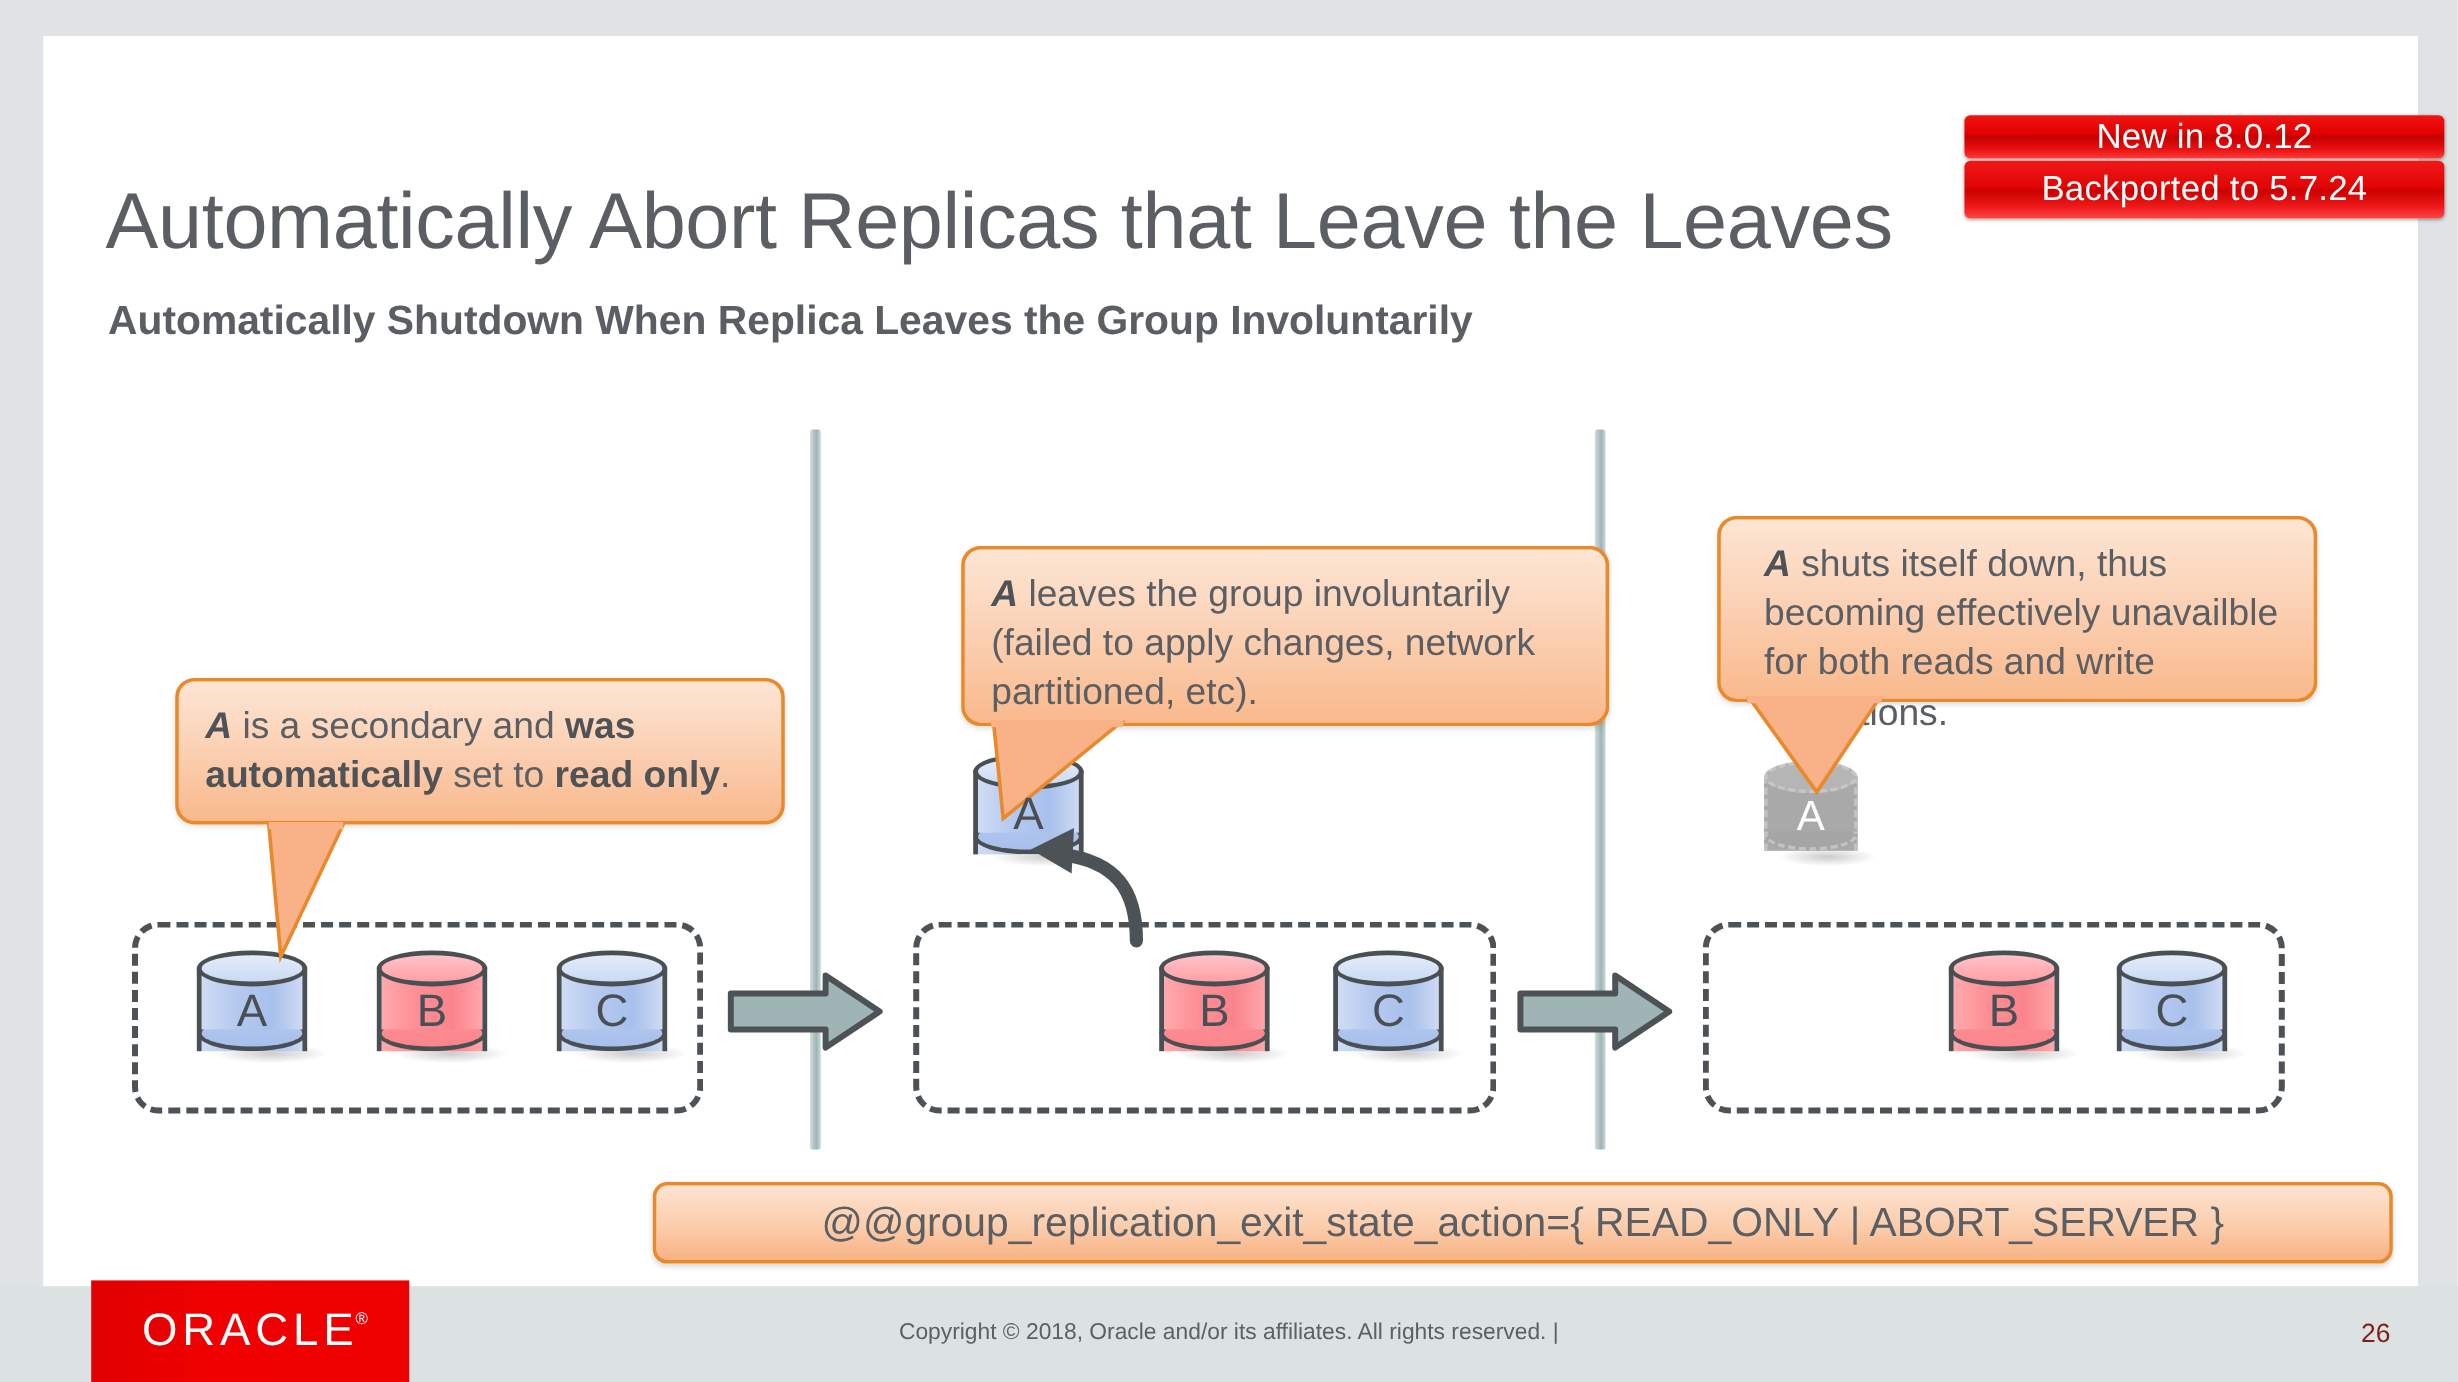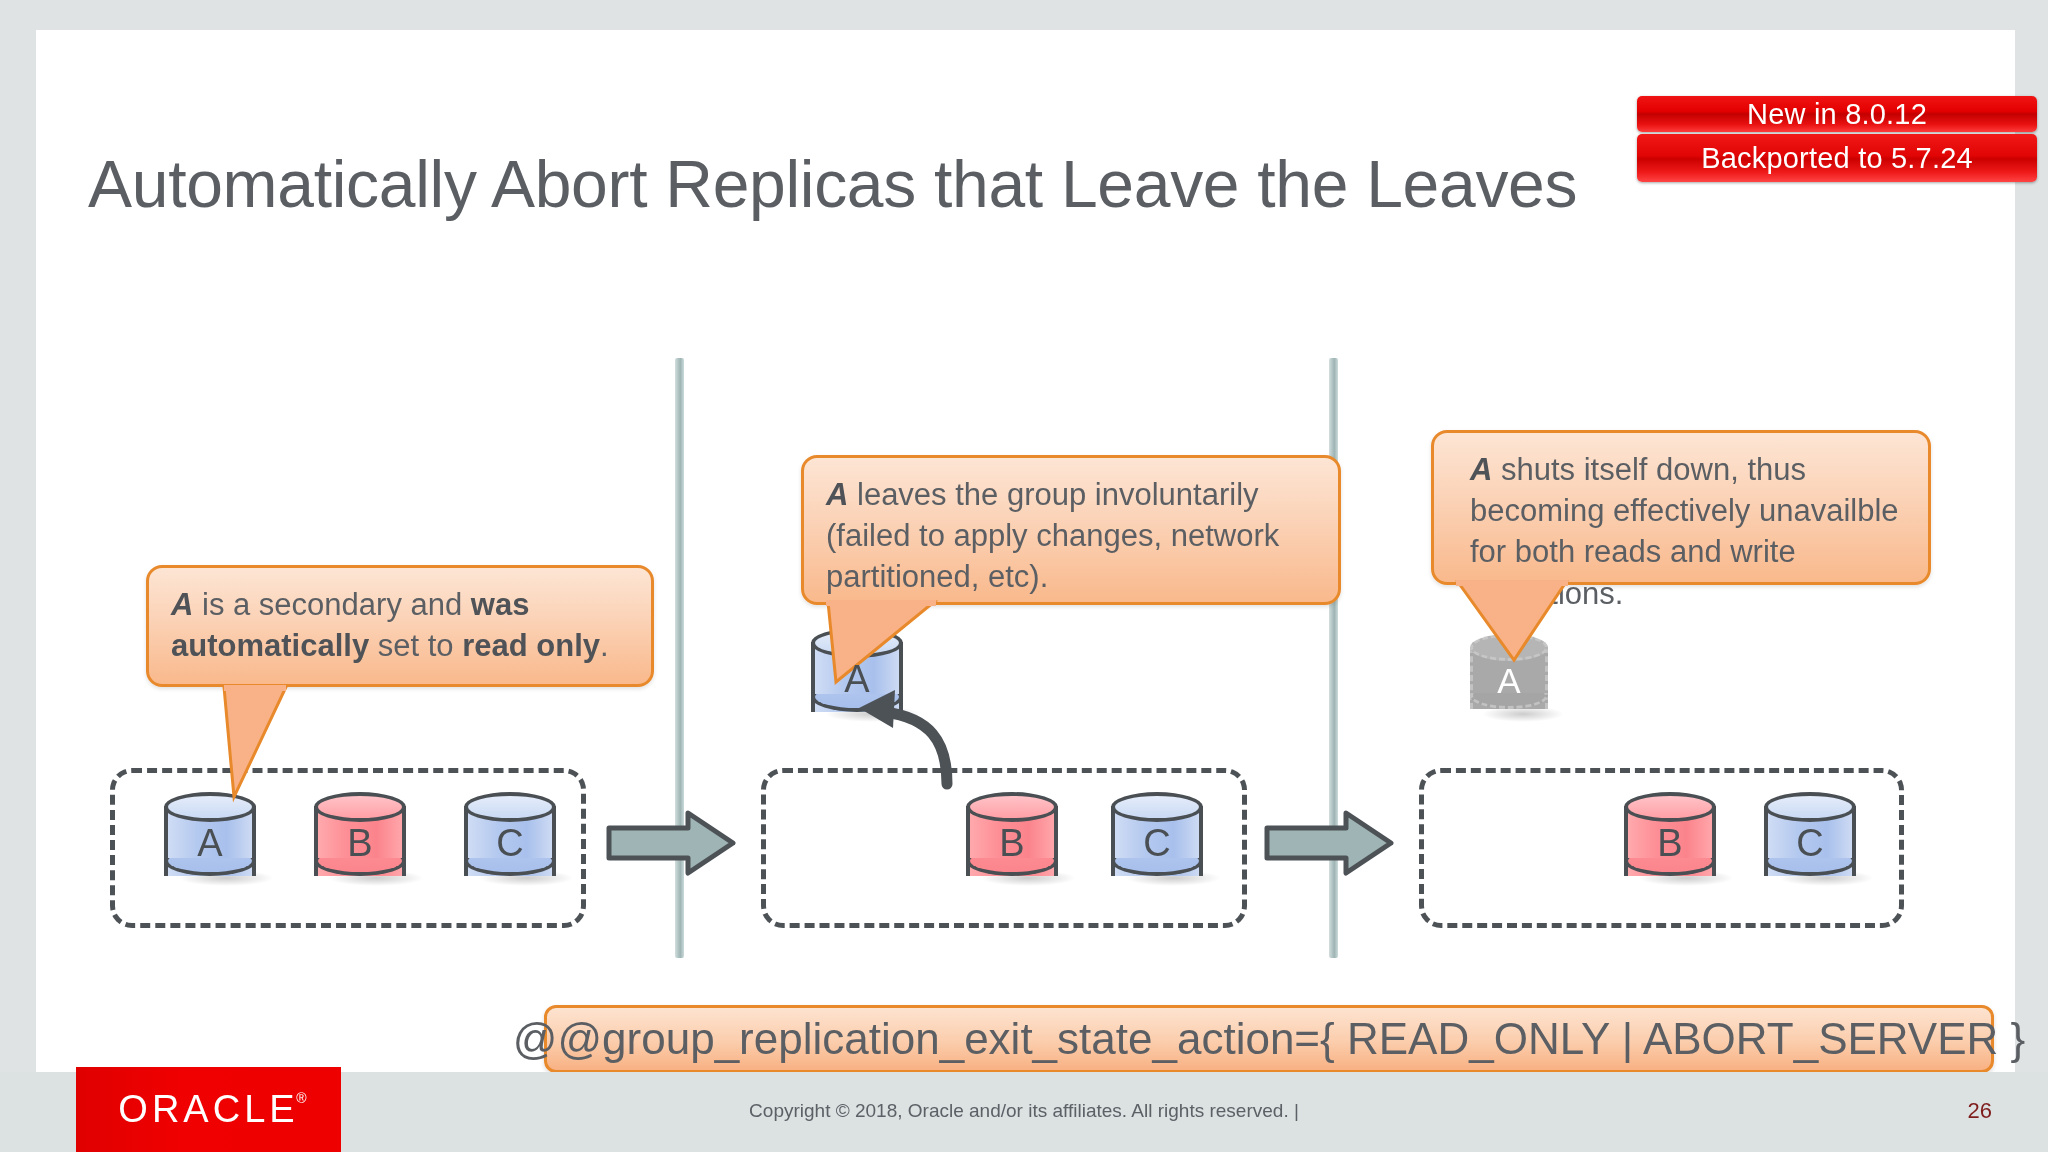--- a/index.html
+++ b/index.html
@@ -151,25 +151,24 @@
 
   .tail{ position:absolute; pointer-events:none; }
 
   
   #code-box{
     position:absolute; left:508px; top:955px;
     width:1450px; height:68px;
     border:3px solid #e8892b; border-radius:12px;
     background:linear-gradient(to bottom,#fde3d0 0%,#fbcdac 55%,#f8b183 100%);
     display:flex; align-items:center; justify-content:center;
-    color:#5b5f63; font-size:44px;
+    color:#5b5f63; font-size:34px;
     box-sizing:border-box;
     box-shadow:0 2px 4px rgba(0,0,0,.14);
     white-space:nowrap;
-    margin-top:20px;
   }
 
   
   #footer{
     position:absolute; left:0; bottom:0; width:2048px; height:80px;
     background:#dce1e1;
   }
   #oracle-logo{
     position:absolute; left:76px; top:1067px;
     width:265px; height:85px;
@@ -192,20 +191,21 @@
 </style>
 </head>
 <body>
 
 <div id="slide">
 
   <div id="badge-new" class="badge">New in 8.0.12</div>
   <div id="badge-backport" class="badge">Backported to 5.7.24</div>
 
   <div id="title">Automatically Abort Replicas that Leave the Leaves</div>
+  <div id="subtitle">Automatically Shutdown When Replica Leaves the Group Involuntarily</div>
 
   <div id="divider-1" class="divider"></div>
   <div id="divider-2" class="divider"></div>
 
   <div id="group-1" class="group-box"></div>
 
   <div class="cyl blue" style="left:128px;top:762px;">
     <div class="shadow"></div>
     <div class="body"></div>
     <div class="bottom"></div>

